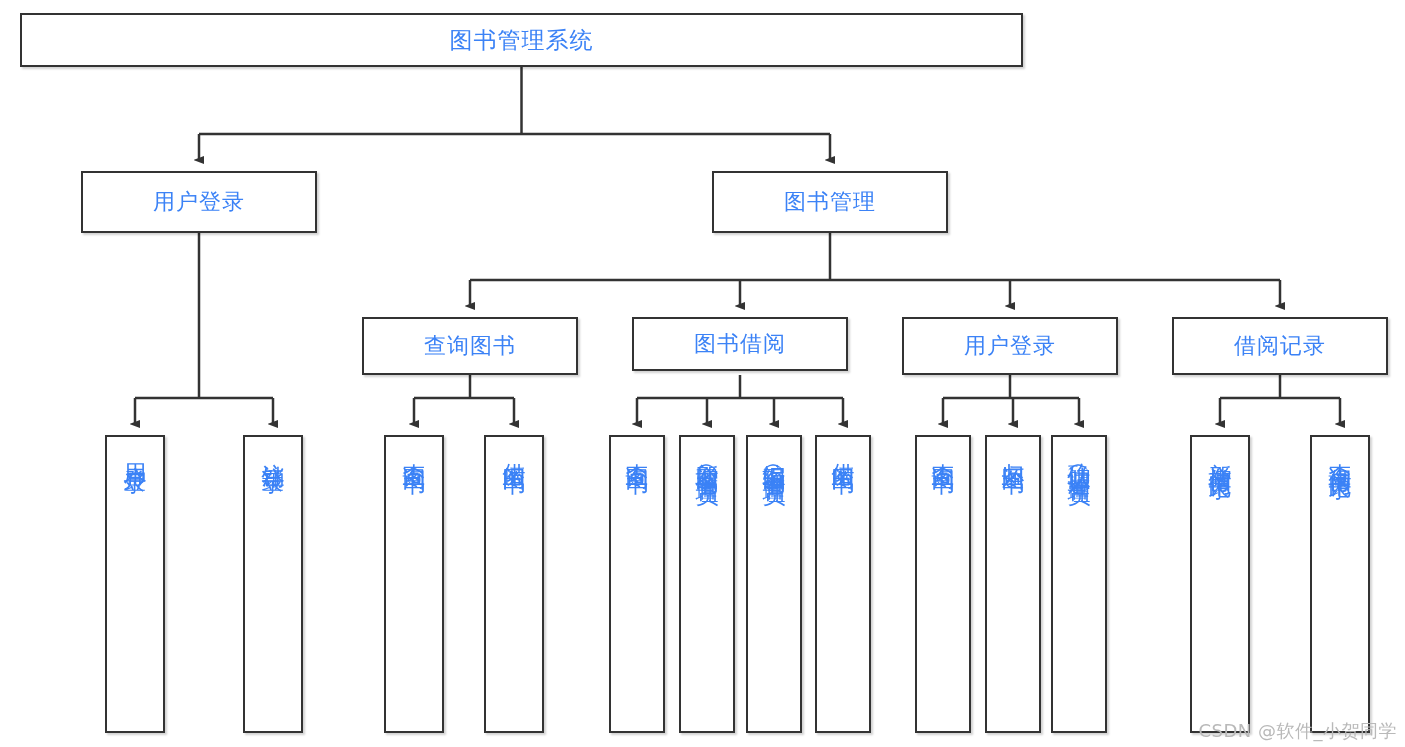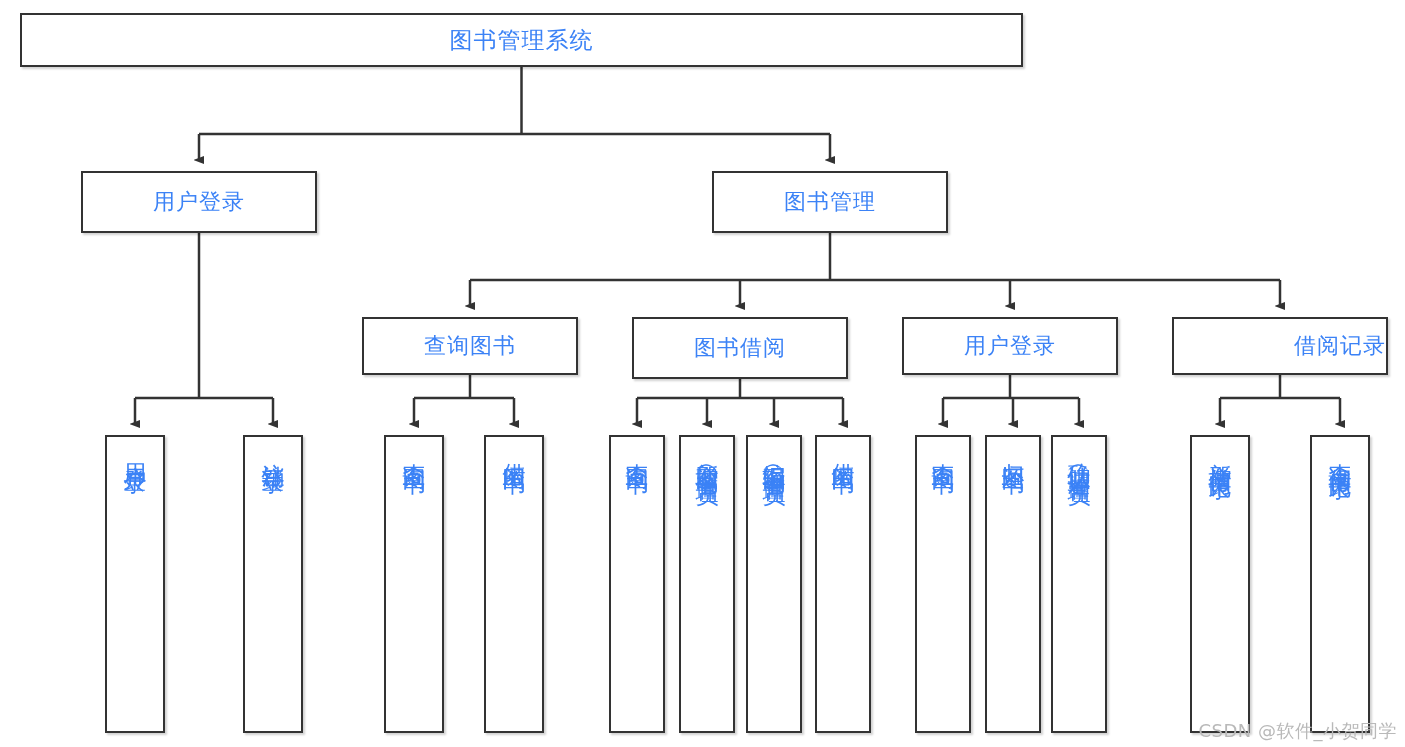--- a/index.html
+++ b/index.html
@@ -123,27 +123,27 @@
       </div>
       <div class="node" style="left: 81px; top: 171px; width: 236px; height: 62px;">
         <span class="label">用户登录</span>
       </div>
       <div class="node" style="left: 712px; top: 171px; width: 236px; height: 62px;">
         <span class="label">图书管理</span>
       </div>
       <div class="node" style="left: 362px; top: 317px; width: 216px; height: 58px;">
         <span class="label">查询图书</span>
       </div>
-      <div class="node" style="left: 632px; top: 317px; width: 216px; height: 62px;">
+      <div class="node" style="left: 632px; top: 317px; width: 216px; height: 54px;">
         <span class="label">图书借阅</span>
       </div>
       <div class="node" style="left: 902px; top: 317px; width: 216px; height: 58px;">
         <span class="label">用户登录</span>
       </div>
-      <div class="node" style="left: 1172px; top: 317px; width: 216px; height: 58px; justify-content: flex-end;">
+      <div class="node" style="left: 1172px; top: 317px; width: 216px; height: 58px;">
         <span class="label">借阅记录</span>
       </div>
       <div class="node vertical" style="left: 105px; top: 435px; width: 60px; height: 298px;">
         <span class="label">用户登录</span>
       </div>
       <div class="node vertical" style="left: 243px; top: 435px; width: 60px; height: 298px;">
         <span class="label">注销登录</span>
       </div>
       <div class="node vertical" style="left: 384px; top: 435px; width: 60px; height: 298px;">
         <span class="label">查询图书</span>

